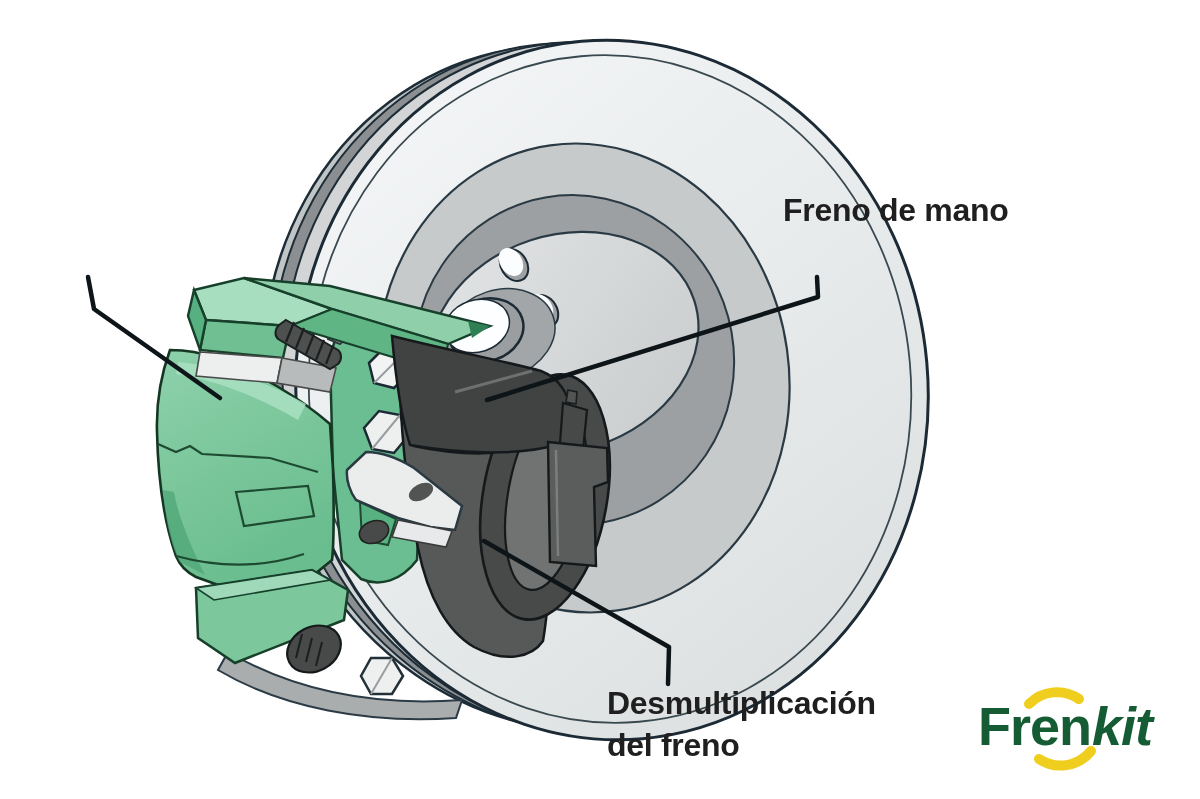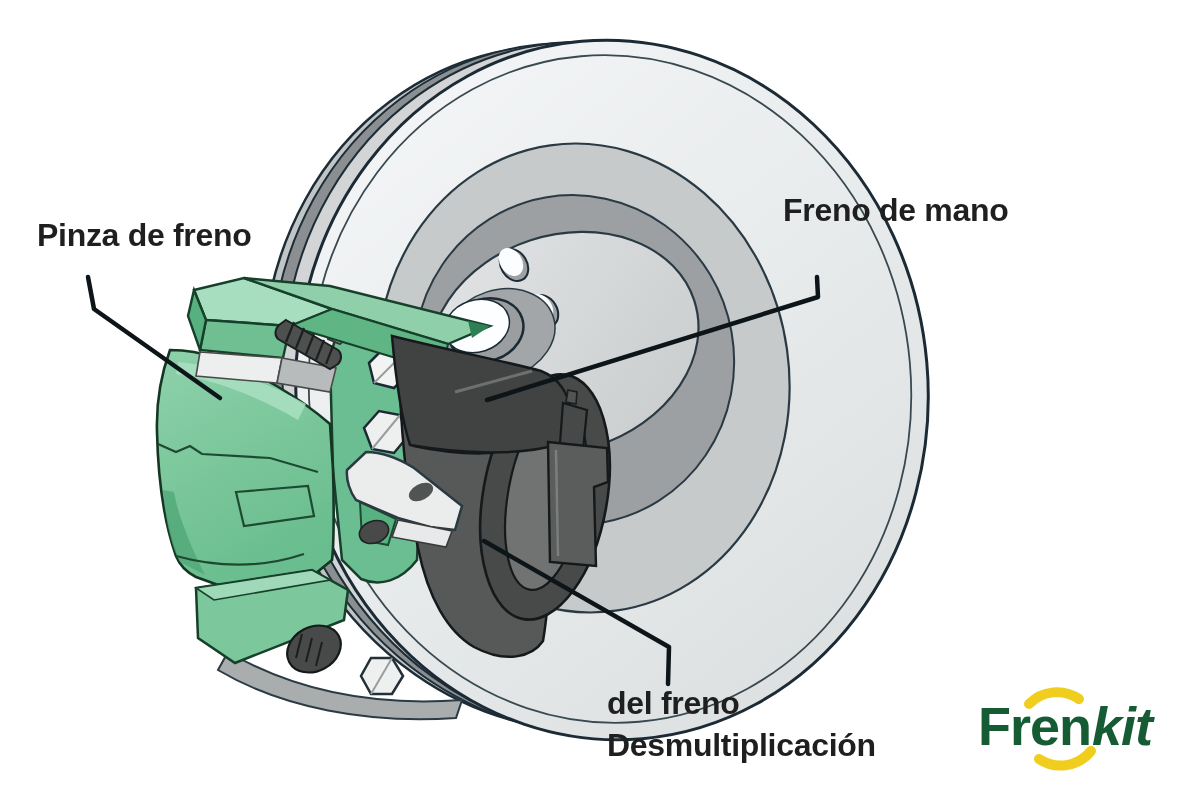--- a/index.html
+++ b/index.html
@@ -187,31 +187,28 @@
       <path d="M 398,520 L 452,531 L 446,547 L 392,537 Z" fill="#e8e9ea" stroke="#3a3a3a" stroke-width="1.6"></path>
     </g>
 
     <g fill="none" stroke-width="4.5" stroke-linecap="round" stroke-linejoin="round">
       <path d="M 88,277 L 94,309 L 220,398" stroke="#0D1519"></path>
       <path d="M 817,277 L 818,297 L 487,400" stroke="#0D1519"></path>
       <path d="M 484,541 L 669,647 L 668,684" stroke="#0D1519"></path>
     </g>
   </svg>
 
-  <div class="callout" id="label-caliper">
-    <span>Pinza de freno</span>
-  </div>
 
   <div class="callout" id="label-epb">
     <span>Freno de mano</span>
   </div>
 
   <div class="callout" id="label-reduction">
+    <span>Desmultiplicación</span>
     <span>del freno</span>
-    <span>Desmultiplicación</span>
   </div>
 
   <svg id="frenkit-logo" viewBox="0 0 235 100">
     <g fill="none" stroke-width="10" stroke-linecap="round">
       <path d="M 64,29 A 39 39 0 0 1 114,24" stroke="#F0CE1E"></path>
       <path d="M 74,84 A 39 39 0 0 0 126,76" stroke="#F0CE1E"></path>
     </g>
     <text x="13" y="70" fill="#155C35">Fren</text>
     <text x="127" y="70" class="italic" fill="#155C35">kit</text>
   </svg>

